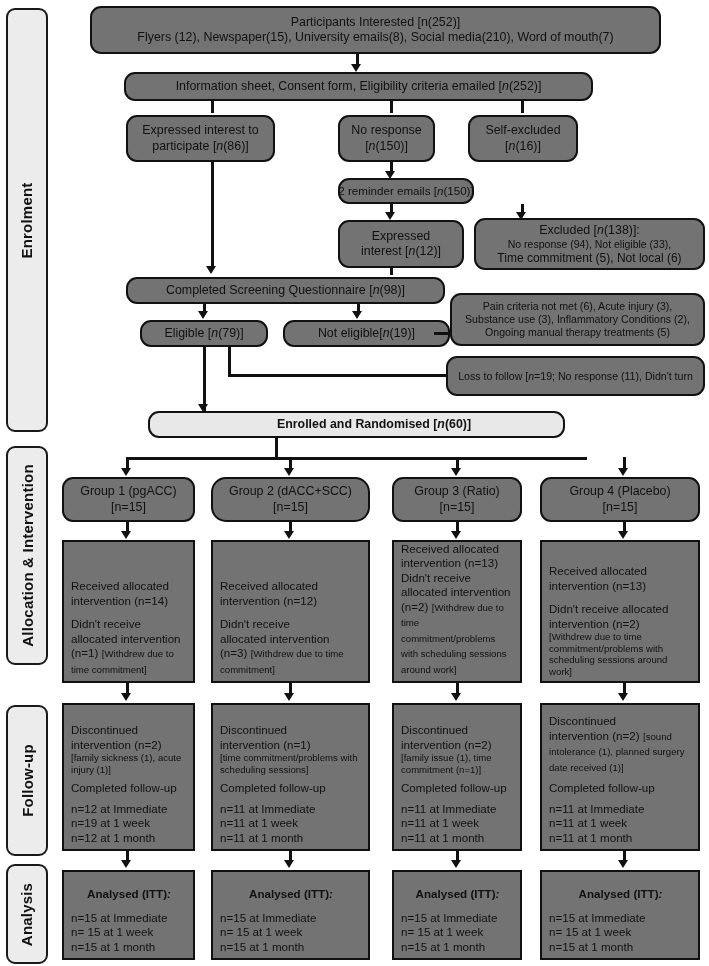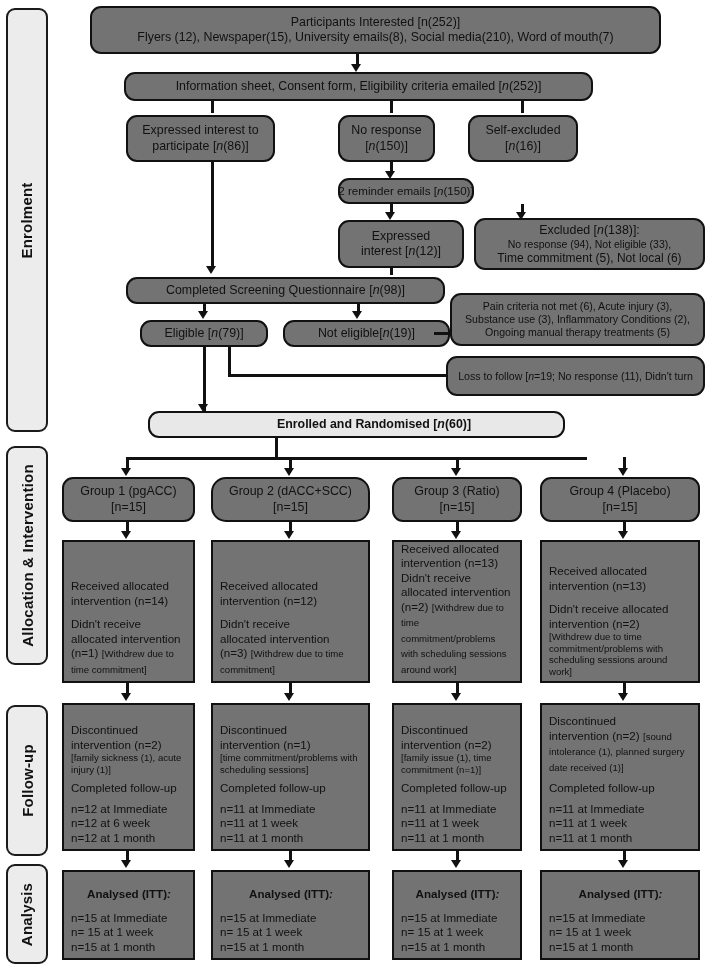--- a/index.html
+++ b/index.html
@@ -260,21 +260,21 @@
   <div class="arrow" style="left:618px;top:693px;"></div>
 
   <div class="box left" style="left:62px;top:703px;width:133px;height:148px;">
     <div class="lineblk small">Discontinued</div>
     <div class="lineblk small">intervention (n=2)</div>
     <div class="tiny">[family sickness (1), acute injury (1)]</div>
     <div class="gap-s"></div>
     <div class="lineblk small">Completed follow-up</div>
     <div class="gap-s"></div>
     <div class="lineblk small">n=12 at Immediate</div>
-    <div class="lineblk small">n=12 at 6 week</div>
+    <div class="lineblk small">n=19 at 1 week</div>
     <div class="lineblk small">n=12 at 1 month</div>
   </div>
 
   <div class="box left" style="left:211px;top:703px;width:159px;height:148px;">
     <div class="lineblk small">Discontinued</div>
     <div class="lineblk small">intervention (n=1)</div>
     <div class="tiny">[time commitment/problems with scheduling sessions]</div>
     <div class="gap-s"></div>
     <div class="lineblk small">Completed follow-up</div>
     <div class="gap-s"></div>

